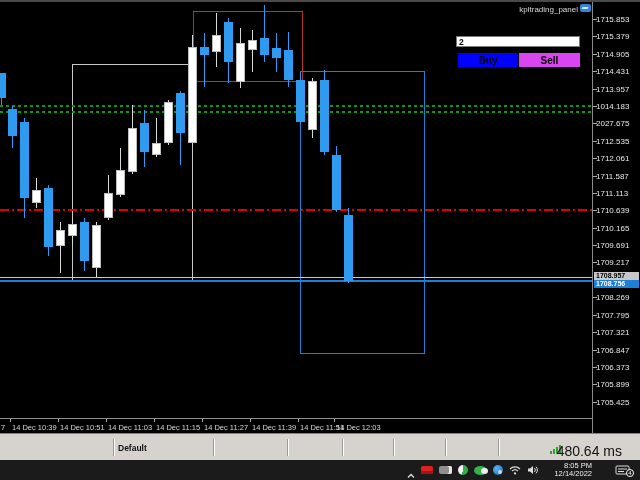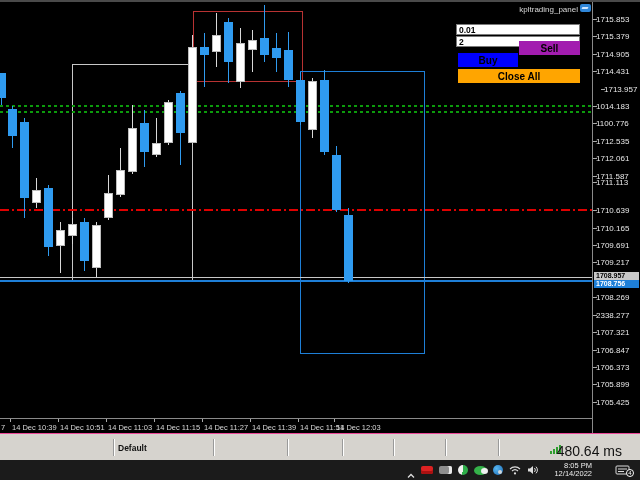--- a/index.html
+++ b/index.html
@@ -27,21 +27,21 @@
 
   
   .panel-title{position:absolute;top:3px;right:14px;font-size:8px;color:#d9d9d9;letter-spacing:0;}
   .panel-icon{position:absolute;top:2px;right:1px;width:11px;height:8px;background:#2f86d8;border-radius:2px;}
   .panel-icon::after{content:"";position:absolute;left:2px;top:3px;width:6px;height:2px;background:#cfe6ff;transform:skewX(-25deg);}
   .inp{position:absolute;left:456px;width:124px;height:11px;background:#fff;border:1px solid #7a7a7a;
        font-family:"Liberation Sans",sans-serif;font-size:8.5px;font-weight:bold;color:#000;padding:0 0 0 2px;line-height:9px;}
   .btn{position:absolute;height:14px;display:flex;align-items:center;justify-content:center;
        font-size:10px;font-weight:bold;color:#000;cursor:default;}
   .btn-buy{left:458px;top:51px;width:60px;background:#0000ff;}
-  .btn-sell{left:519px;top:39px;width:61px;background:#a21caf;}
+  .btn-sell{left:519px;top:51px;width:61px;background:#d946ef;}
   .btn-close{left:458px;top:67px;width:122px;background:#ffa500;}
 
   
   .time-axis{position:absolute;left:0;top:418px;width:592px;height:15px;background:#000;border-top:1px solid #8a8a8a;}
   .tlabel{position:absolute;top:4px;font-size:7.5px;color:#d8d8d8;white-space:nowrap;}
   .tlabel::before{content:"";position:absolute;left:-2px;top:-4px;width:1px;height:3px;background:#aaa;}
 
   
   .price-axis{position:absolute;left:592px;top:2px;width:48px;height:431px;background:#000;border-left:1px solid #8a8a8a;}
   .plabel{position:absolute;left:3px;font-size:8px;color:#e8e8e8;white-space:nowrap;}
@@ -212,57 +212,55 @@
           <div class="body" style="left: 332px; top: 155px; height: 55px;"></div>
         </div>
         <div class="cd-d">
           <div class="wick" style="left: 348px; top: 208px; height: 75px;"></div>
           <div class="body" style="left: 344px; top: 215px; height: 66px;"></div>
         </div>
       </div>
 
     <span class="panel-title">kpltrading_panel</span>
     <span class="panel-icon"></span>
-    <input class="inp" style="top: 22px;" value="0.01">
     <input class="inp" style="top: 34px;" value="2">
     <div class="btn btn-buy">Buy</div>
     <div class="btn btn-sell">Sell</div>
-    <div class="btn btn-close">Close All</div>
   </div>
 
   <div class="time-axis" id="time-axis">
       <div class="tlabel" style="left: 1px;">7</div>
       <div class="tlabel" style="left: 12px;">14 Dec 10:39</div>
       <div class="tlabel" style="left: 60px;">14 Dec 10:51</div>
       <div class="tlabel" style="left: 108px;">14 Dec 11:03</div>
       <div class="tlabel" style="left: 156px;">14 Dec 11:15</div>
       <div class="tlabel" style="left: 204px;">14 Dec 11:27</div>
       <div class="tlabel" style="left: 252px;">14 Dec 11:39</div>
       <div class="tlabel" style="left: 300px;">14 Dec 11:51</div>
       <div class="tlabel" style="left: 336px;">14 Dec 12:03</div>
     </div>
 
   <div class="price-axis" id="price-axis">
       <div class="plabel" style="top: 13px;">1715.853</div>
       <div class="plabel" style="top: 30px;">1715.379</div>
       <div class="plabel" style="top: 48px;">1714.905</div>
       <div class="plabel" style="top: 65px;">1714.431</div>
-      <div class="plabel" style="top: 83px; margin-left: 8px;">1713.957</div>
+      <div class="plabel" style="top: 83px;">1713.957</div>
       <div class="plabel" style="top: 100px;">1014.183</div>
-      <div class="plabel" style="top: 117px;">1100.776</div>
+      <div class="plabel" style="top: 117px;">2027.675</div>
       <div class="plabel" style="top: 135px;">1712.535</div>
       <div class="plabel" style="top: 152px;">1712.061</div>
       <div class="plabel" style="top: 170px;">1711.587</div>
-      <div class="plabel" style="top: 176px;">1711.113</div>
+      <div class="plabel" style="top: 187px;">1711.113</div>
       <div class="plabel" style="top: 204px;">1710.639</div>
       <div class="plabel" style="top: 222px;">1710.165</div>
       <div class="plabel" style="top: 239px; text-align: center;">1709.691</div>
       <div class="plabel" style="top: 256px;">1709.217</div>
       <div class="plabel" style="top: 291px;">1708.269</div>
-      <div class="plabel" style="top: 309px;">2338.277</div>
+      <div class="plabel" style="top: 309px;">1707.795</div>
       <div class="plabel" style="top: 326px;">1707.321</div>
       <div class="plabel" style="top: 344px;">1706.847</div>
       <div class="plabel" style="top: 361px;">1706.373</div>
       <div class="plabel" style="top: 378px;">1705.899</div>
       <div class="plabel" style="top: 396px;">1705.425</div>
       <div class="pbox pbox-ask" style="top: 270px;">1708.957</div>
       <div class="pbox pbox-bid" style="top: 278px;">1708.756</div>
     </div>
 
   <div class="status-bar">

